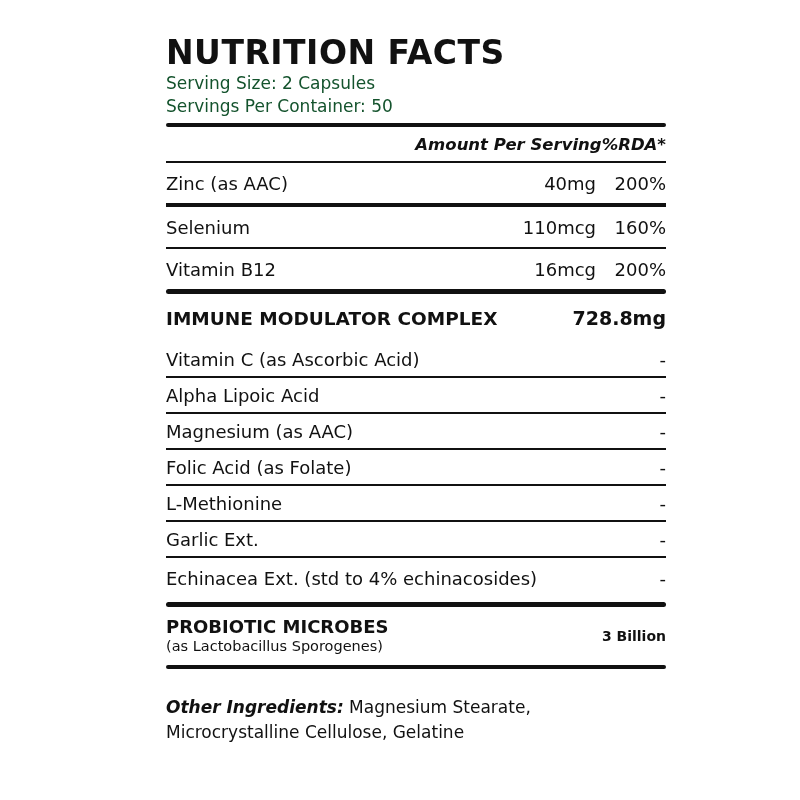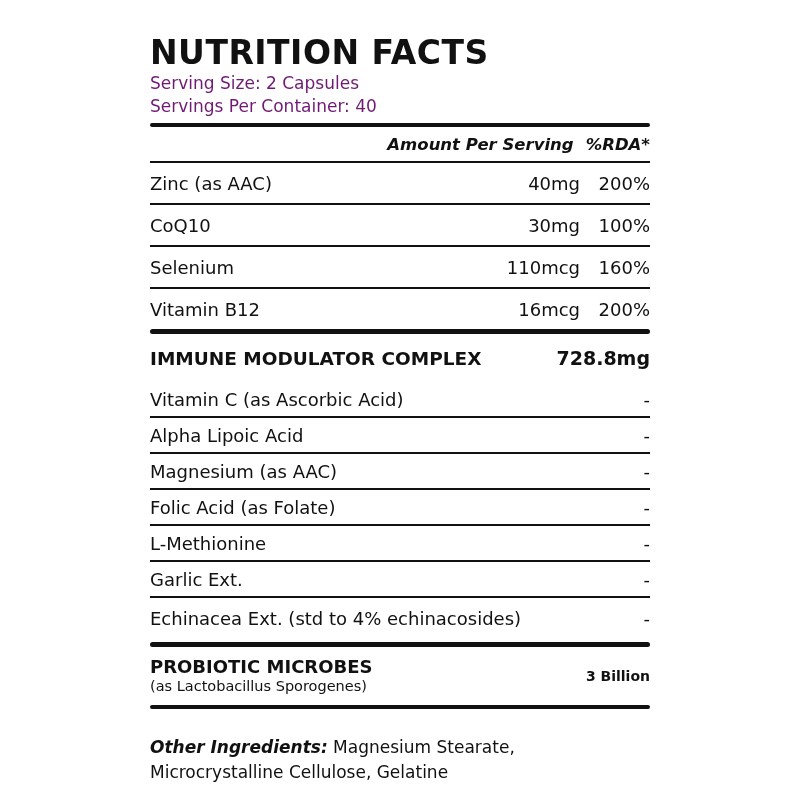--- a/index.html
+++ b/index.html
@@ -1,24 +1,24 @@
 <!DOCTYPE html>
 <html><head>
 <meta charset="utf-8">
 <style>
   html, body { margin:0; padding:0; background:#ffffff; }
   body { width:800px; height:800px; position:relative; overflow:hidden; color:#111111; font-family:"DejaVu Sans", sans-serif; }
-  .panel { position:absolute; left:150px; top:34px; width:500px; }
+  .panel { position:absolute; left:166px; top:34px; width:500px; }
   .title { font-family:"DejaVu Sans", sans-serif; font-weight:bold; font-size:33px; letter-spacing:0.5px; line-height:38px; margin:0; color:#111; }
-  .meta { font-size:17px; line-height:23px; color:#701a75; }
+  .meta { font-size:17px; line-height:23px; color:#14532d; }
   .rule-thick { height:4px; background:#111; border-radius:2px; }
   .rule-heavy { height:5px; background:#111; border-radius:3px; }
   .rule-thin { height:2px; background:#111; }
   .hdr { display:flex; justify-content:flex-end; align-items:center; height:34px; font-weight:bold; font-style:italic; font-size:16.5px; }
-  .hdr .amt { margin-right:12px; }
+  .hdr .amt { }
   .row { display:flex; align-items:center; height:40px; font-size:18px; }
   .row .name { flex:1; }
   .row .amt { width:110px; text-align:right; }
   .row .pct { width:70px; text-align:right; }
   .complex { display:flex; align-items:center; height:48px; font-weight:bold; font-size:18.5px; }
   .complex .name { flex:1; }
   .complex .amt { font-size:19px; }
   .crow { display:flex; align-items:center; height:34px; font-size:18px; }
   .crow .name { flex:1; }
   .crow .dash { width:20px; text-align:right; }
@@ -29,42 +29,37 @@
   .probiotic .pamt { font-weight:bold; font-size:14px; }
   .other { font-size:17px; line-height:25px; padding-top:18px;margin-top:8px; }
   .other .lbl { font-weight:bold; font-style:italic; }
 </style>
 </head>
 <body>
 
 <div class="panel">
   <h1 class="title">NUTRITION FACTS</h1>
   <div class="meta">Serving Size: 2 Capsules</div>
-  <div class="meta">Servings Per Container: 40</div>
+  <div class="meta">Servings Per Container: 50</div>
 
   <div style="height:5px"></div>
   <div class="rule-thick"></div>
 
   <div class="hdr">
     <span class="amt">Amount Per Serving</span>
     <span>%RDA*</span>
   </div>
   <div class="rule-thin"></div>
 
   <div class="row">
     <span class="name">Zinc (as AAC)</span>
     <span class="amt">40mg</span>
     <span class="pct">200%</span>
   </div>
   <div class="rule-thin"></div>
-  <div class="row">
-    <span class="name">CoQ10</span>
-    <span class="amt">30mg</span>
-    <span class="pct">100%</span>
-  </div>
   <div class="rule-thin"></div>
   <div class="row">
     <span class="name">Selenium</span>
     <span class="amt">110mcg</span>
     <span class="pct">160%</span>
   </div>
   <div class="rule-thin"></div>
   <div class="row">
     <span class="name">Vitamin B12</span>
     <span class="amt">16mcg</span>

